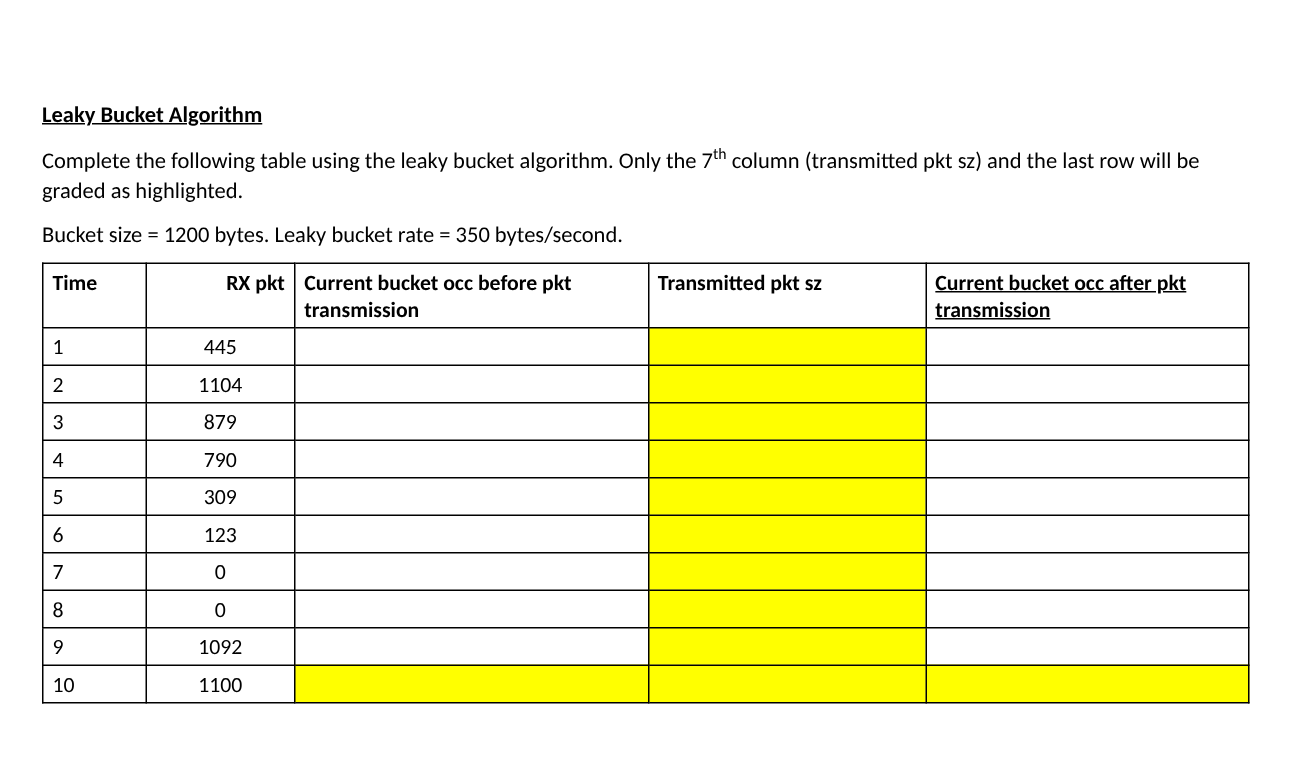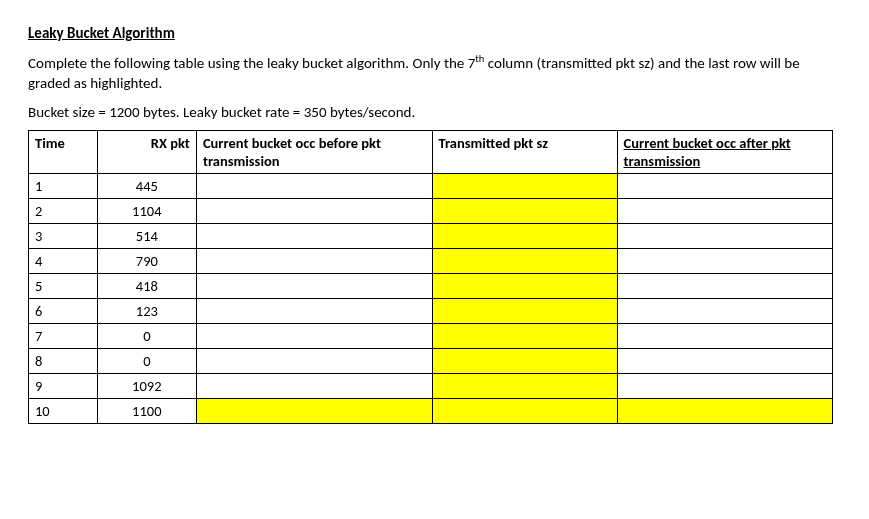--- a/index.html
+++ b/index.html
@@ -9,20 +9,21 @@
     font-size: 15px;
     color: #000;
     background: #fff;
     width: 869px;
     box-sizing: border-box;
   }
   .title {
     text-decoration: underline;
     font-weight: 600;
     margin-bottom: 10px;
+    margin-top: 44px;
   }
   .para {
     margin-bottom: 8px;
     line-height: 1.35;
   }
   sup { font-size: 0.7em; }
   table {
     border-collapse: collapse;
     margin-top: 6px;
     width: 805px;
@@ -78,35 +79,35 @@
       </tr>
       <tr>
         <td class="col-time">2</td>
         <td class="col-rx rx">1104</td>
         <td class="col-before"></td>
         <td class="col-tx hl"></td>
         <td class="col-after"></td>
       </tr>
       <tr>
         <td class="col-time">3</td>
-        <td class="col-rx rx">514</td>
+        <td class="col-rx rx">879</td>
         <td class="col-before"></td>
         <td class="col-tx hl"></td>
         <td class="col-after"></td>
       </tr>
       <tr>
         <td class="col-time">4</td>
         <td class="col-rx rx">790</td>
         <td class="col-before"></td>
         <td class="col-tx hl"></td>
         <td class="col-after"></td>
       </tr>
       <tr>
         <td class="col-time">5</td>
-        <td class="col-rx rx">418</td>
+        <td class="col-rx rx">309</td>
         <td class="col-before"></td>
         <td class="col-tx hl"></td>
         <td class="col-after"></td>
       </tr>
       <tr>
         <td class="col-time">6</td>
         <td class="col-rx rx">123</td>
         <td class="col-before"></td>
         <td class="col-tx hl"></td>
         <td class="col-after"></td>

